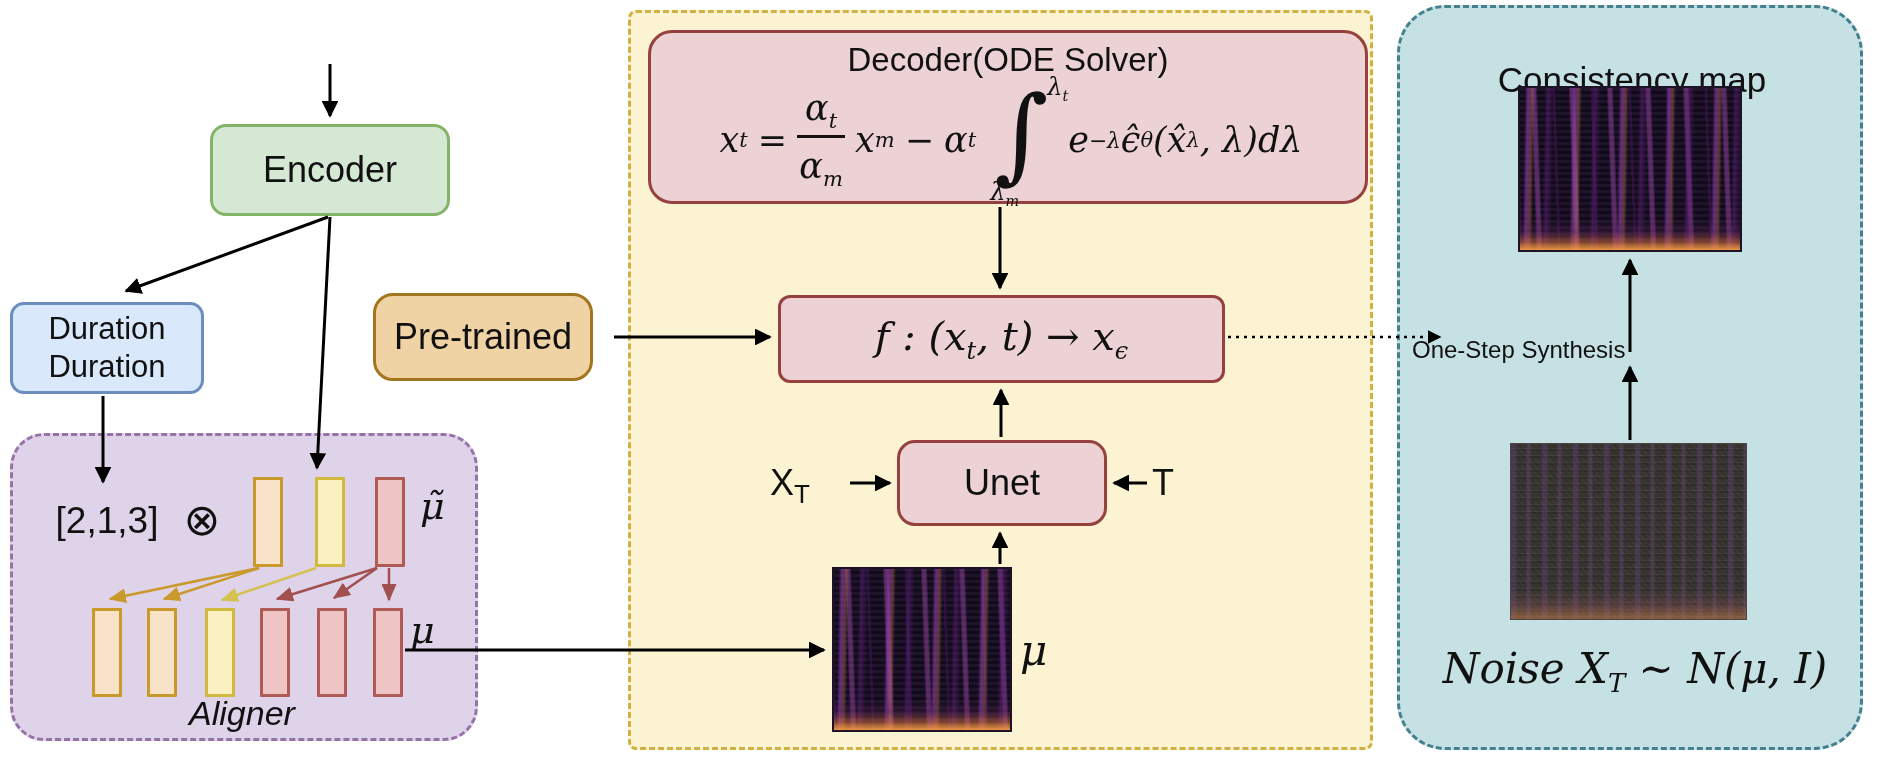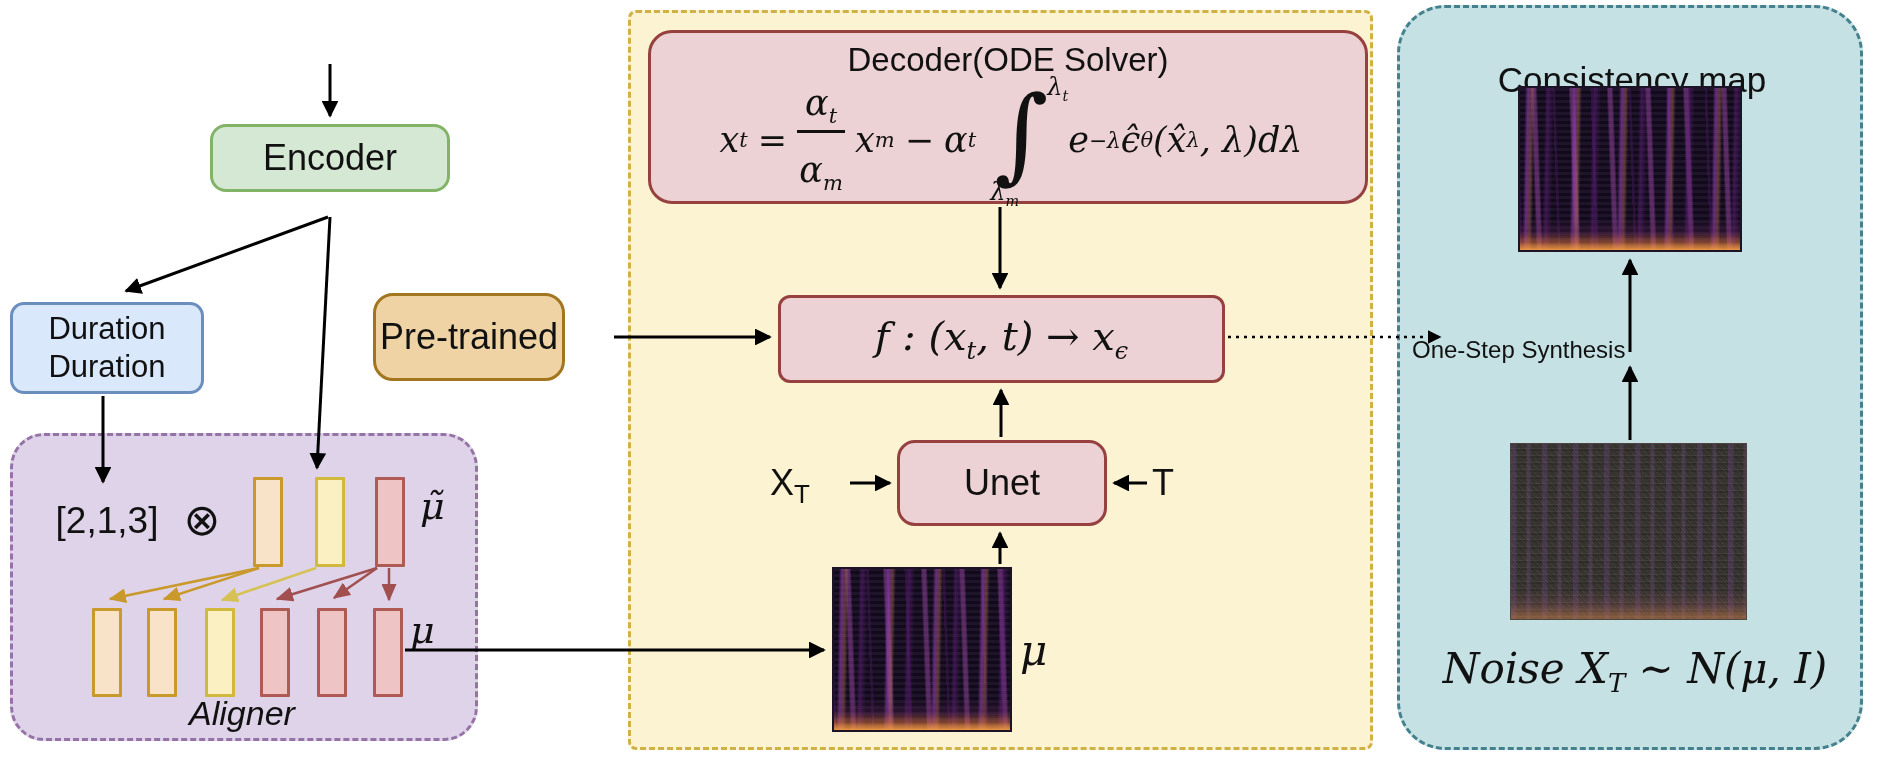--- a/index.html
+++ b/index.html
@@ -12,42 +12,42 @@
 
   
   .panel-purple{left:10px;top:433px;width:468px;height:308px;background:#ded3e9;
                 border:3px dashed #9673a6;border-radius:34px;}
   .panel-yellow{left:628px;top:10px;width:745px;height:740px;background:#fcf3d2;
                 border:3px dashed #d0b145;border-radius:8px;}
   .panel-teal{left:1397px;top:5px;width:466px;height:745px;background:#c5e1e4;
               border:3.5px dashed #44808d;border-radius:48px;}
 
   
-  .box-encoder{left:210px;top:124px;width:240px;height:68px;background:#d5e8d4;
+  .box-encoder{left:210px;top:124px;width:240px;height:92px;background:#d5e8d4;
                border:3px solid #82b366;border-radius:16px;font-size:36px;}
   .box-duration{left:10px;top:302px;width:194px;height:92px;background:#dae8fc;
                 border:3px solid #6c8ebf;border-radius:14px;font-size:31px;line-height:1.23;}
-  .box-pretrained{left:373px;top:293px;width:192px;height:88px;background:#efd3a5;
+  .box-pretrained{left:373px;top:293px;width:220px;height:88px;background:#efd3a5;
                   border:3px solid #a2761f;border-radius:20px;font-size:36px;}
   .box-decoder{left:648px;top:30px;width:720px;height:174px;background:#ecd2d4;
                border:3px solid #96403f;border-radius:24px;display:block;}
   .box-f{left:778px;top:295px;width:447px;height:88px;background:#ecd2d4;
          border:3px solid #96403f;border-radius:12px;}
   .box-unet{left:897px;top:440px;width:210px;height:86px;background:#ecd2d4;
             border:3px solid #96403f;border-radius:18px;font-size:36px;}
 
   .decoder-title{margin-top:8px;width:100%;text-align:center;font-size:33px;}
   .formula{position:absolute;left:10px;top:48px;width:700px;height:118px;
            display:flex;align-items:center;justify-content:center;
            font-family:"DejaVu Serif",serif;font-style:italic;font-size:35px;}
   .formula sub{font-size:0.6em;font-style:italic;}
   .formula .gap{width:10px;}
   .frac{display:inline-flex;flex-direction:column;align-items:center;margin:0 10px;}
   .frac .num{padding:0 8px 3px;border-bottom:3px solid #111;line-height:1.0;}
-  .frac .den{padding-top:20px;line-height:1.0;}
+  .frac .den{padding-top:11px;line-height:1.0;}
   .int{position:relative;width:86px;height:118px;flex:0 0 auto;margin-left:6px;}
   .int .sign{position:absolute;left:12px;top:-6px;font-size:104px;line-height:118px;font-style:normal;}
   .int .up{position:absolute;right:0px;top:-8px;font-size:24px;}
   .int .lo{position:absolute;left:8px;bottom:-10px;font-size:24px;}
   .sup{font-size:0.62em;vertical-align:super;}
 
   .f-label{font-family:"DejaVu Serif",serif;font-style:italic;font-size:40px;}
   .f-label sub{font-size:0.6em;}
 
   .math-lbl{font-family:"DejaVu Serif",serif;font-style:italic;z-index:2;position:absolute;}

